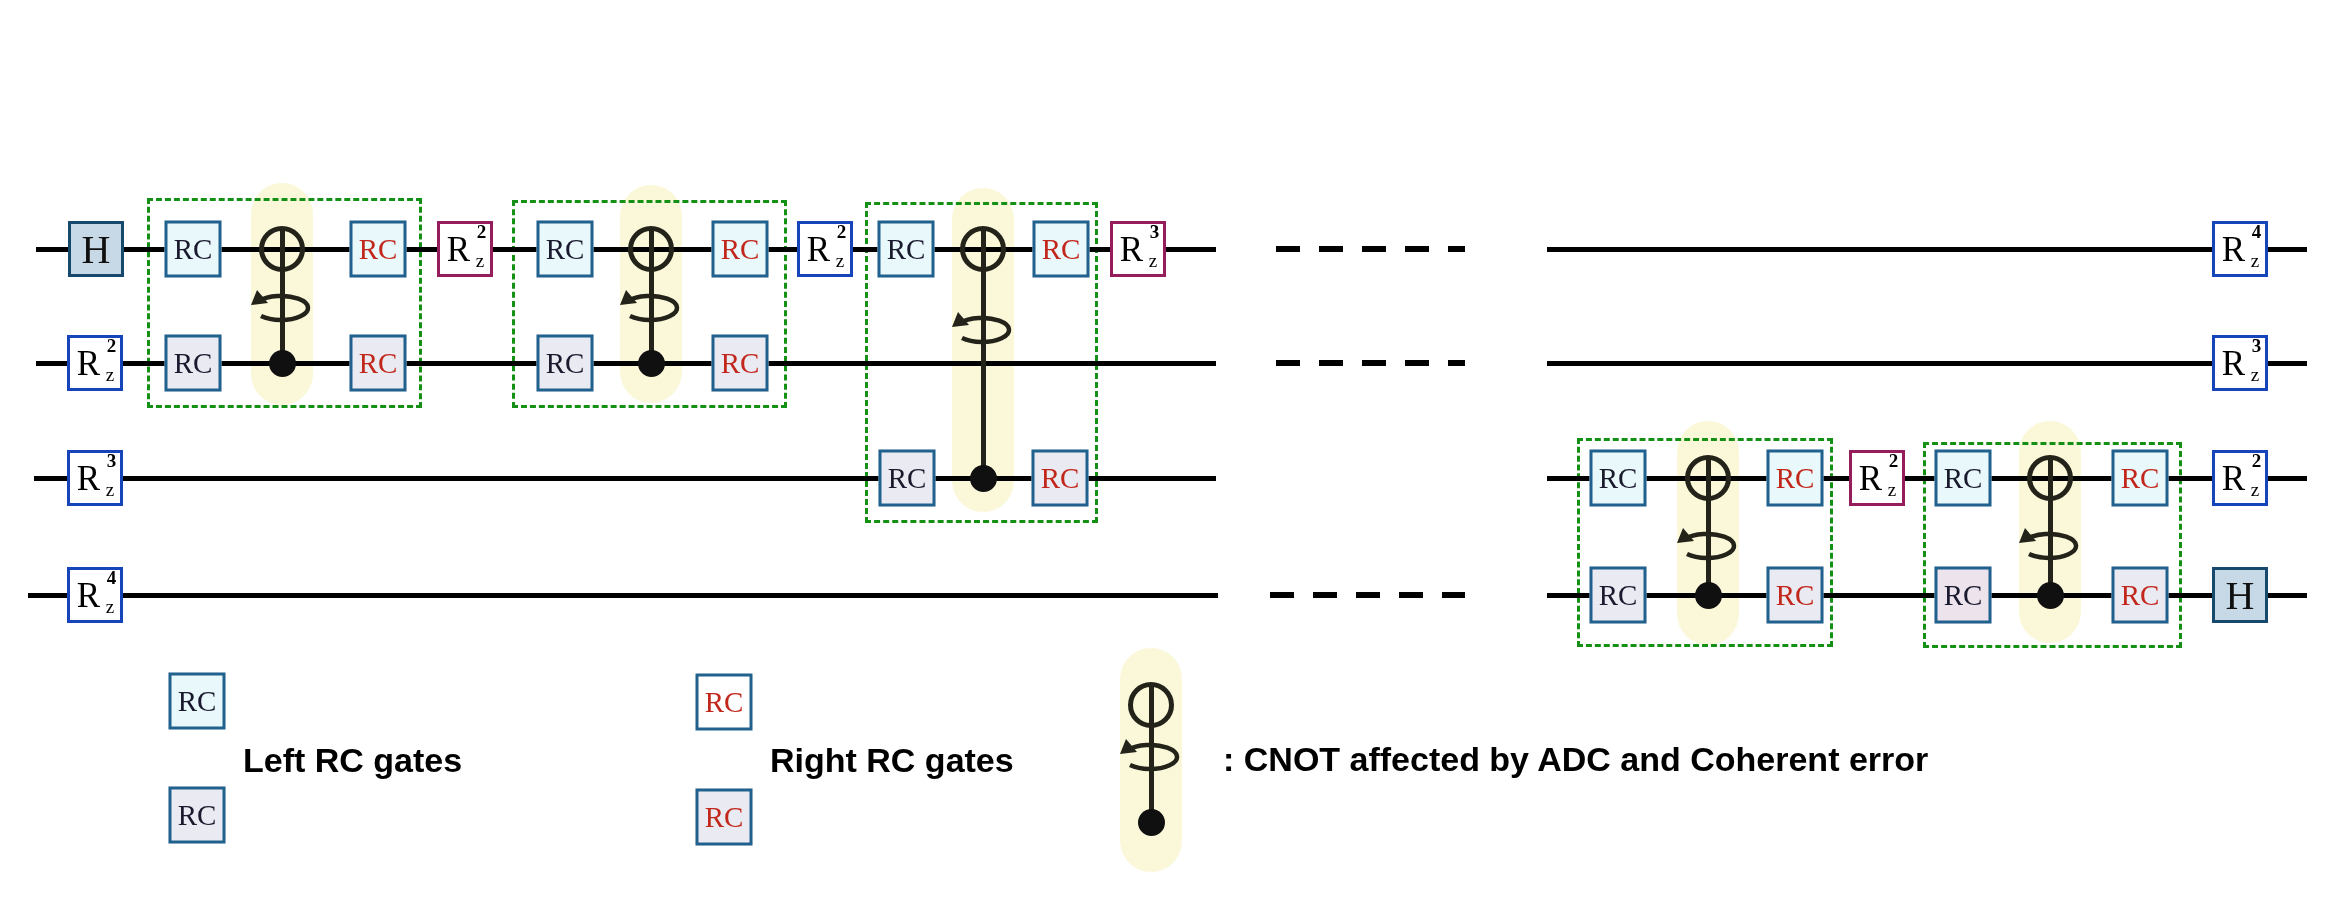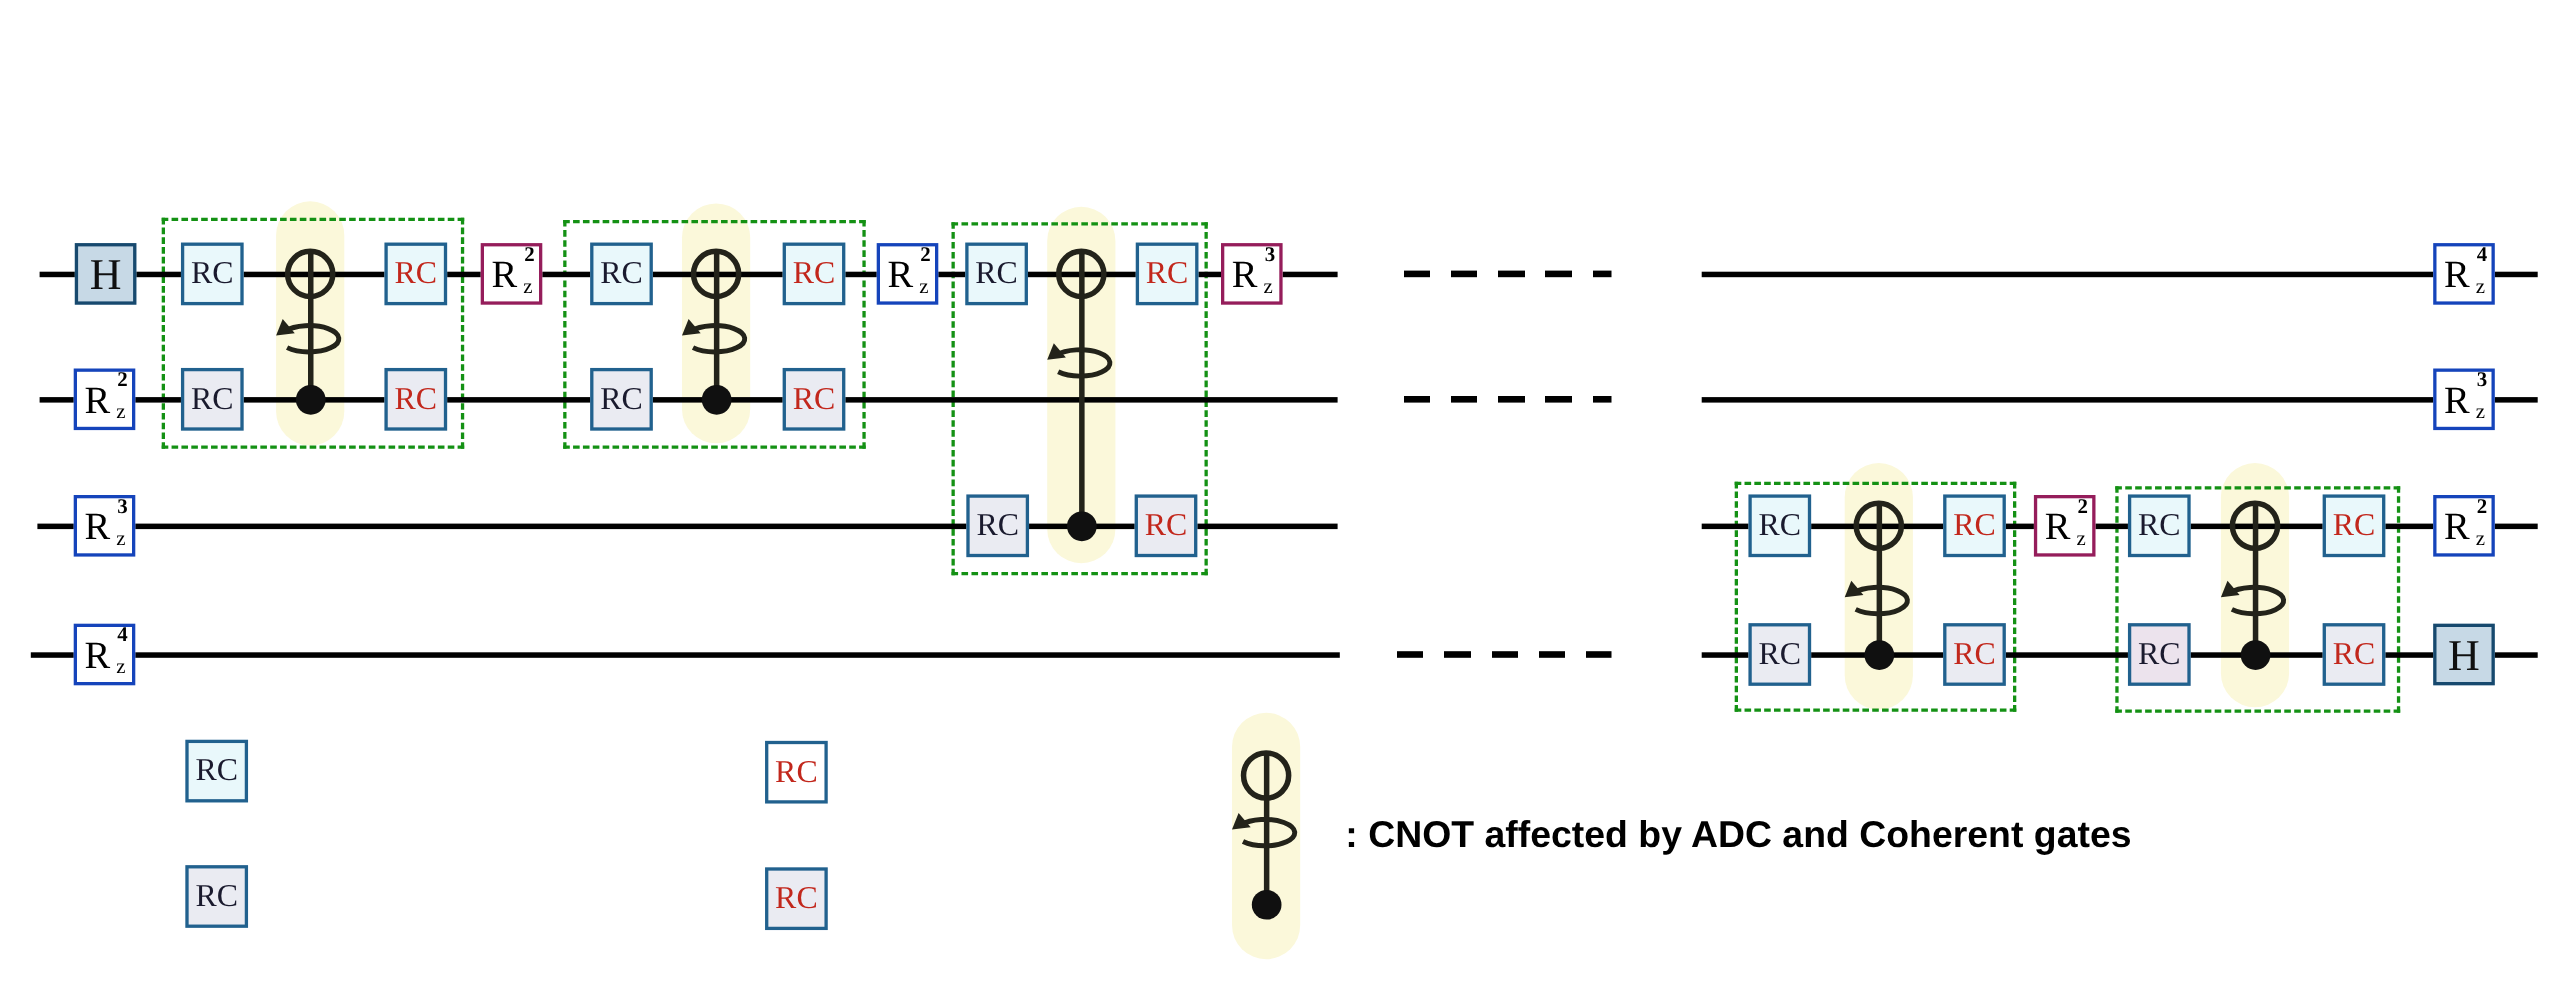--- a/index.html
+++ b/index.html
@@ -44,21 +44,23 @@
   <div class="gate rc f-g t-d" style="left:197px;top:815px">
     <span>RC</span>
   </div>
   <div class="gate rc f-w t-r" style="left:724px;top:702px">
     <span>RC</span>
   </div>
   <div class="gate rc f-g t-r" style="left:724px;top:817px">
     <span>RC</span>
   </div>
 
-  <div class="leg" style="left:1223px;top:740px">: CNOT affected by ADC and Coherent gates</div>
+  <div class="leg" style="left:243px;top:741px">Left RC gates</div>
+  <div class="leg" style="left:770px;top:741px">Right RC gates</div>
+  <div class="leg" style="left:1223px;top:740px">: CNOT affected by ADC and Coherent error</div>
 
 <div class="wire" style="left: 36px; top: 247px; width: 1180px;"></div>
     <div class="wire" style="left: 1547px; top: 247px; width: 760px;"></div>
     <div class="wire-d" style="left: 1276px; top: 246px; width: 189px;"></div>
     <div class="wire" style="left: 36px; top: 361px; width: 1180px;"></div>
     <div class="wire" style="left: 1547px; top: 361px; width: 760px;"></div>
     <div class="wire-d" style="left: 1276px; top: 360px; width: 189px;"></div>
     <div class="wire" style="left: 34px; top: 476px; width: 1182px;"></div>
     <div class="wire" style="left: 1547px; top: 476px; width: 760px;"></div>
     <div class="wire" style="left: 28px; top: 593px; width: 1190px;"></div>

